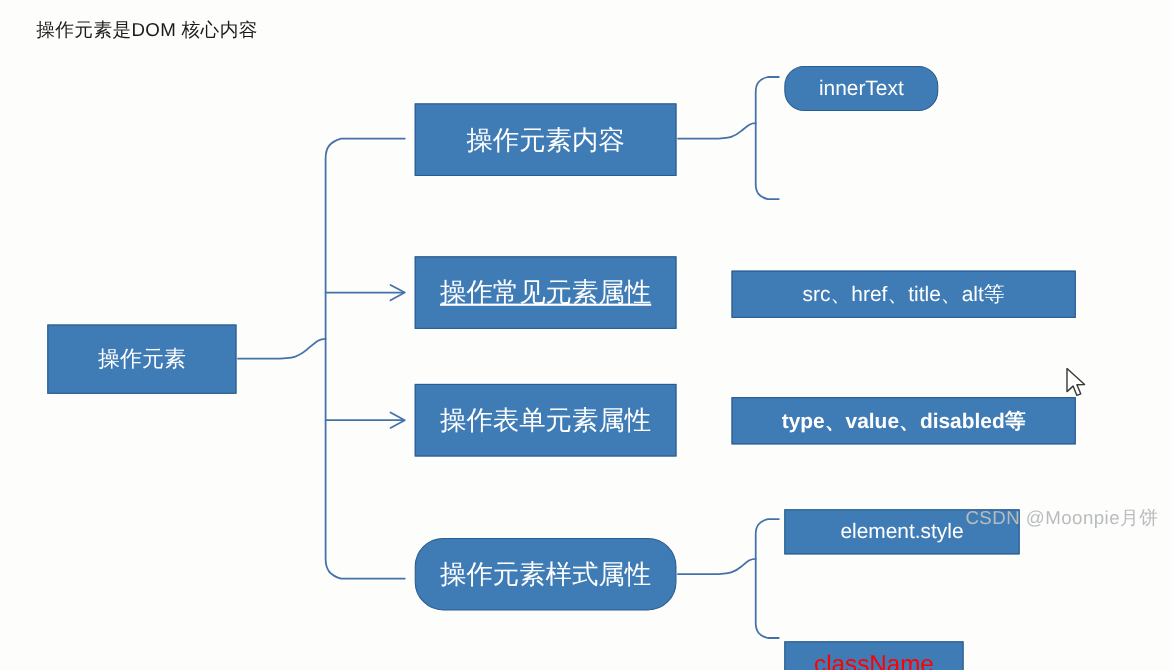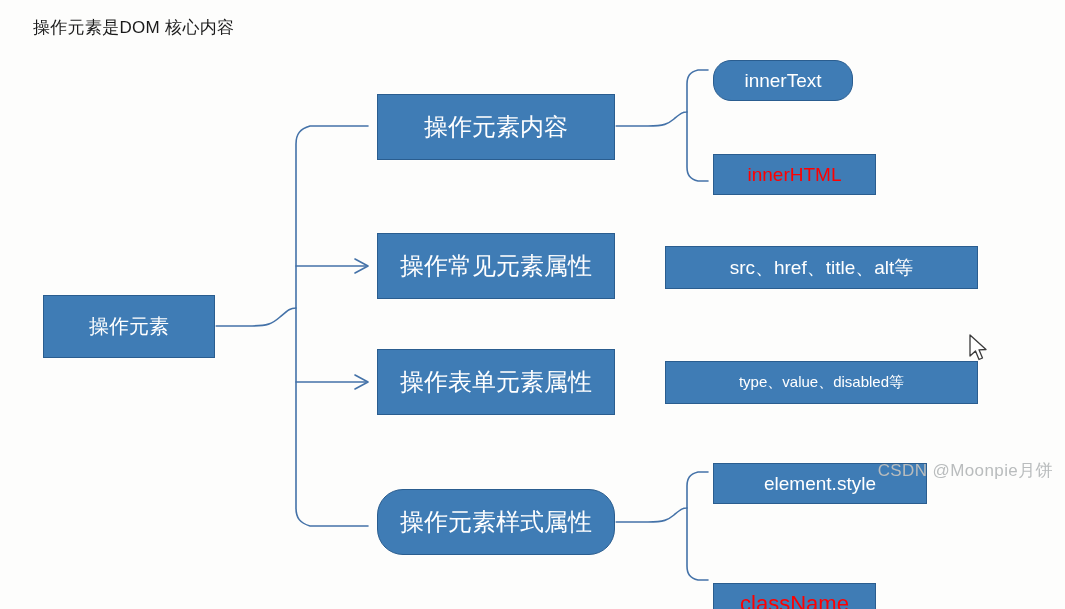--- a/index.html
+++ b/index.html
@@ -56,21 +56,21 @@
   }
 
   
   .node-mid {
     left: 377px;
     width: 238px;
     height: 66px;
     font-size: 24px;
   }
   #node-content      { top: 90px; }
-  #node-commonattr   { top: 229px; }
+  #node-commonattr   { top: 229px; text-decoration: underline; }
   #node-formattr     { top: 345px; }
   #node-styleattr    { top: 485px; border-radius: 26px; }
 
   
   #node-innertext {
     left: 713px; top: 56px;
     width: 140px; height: 41px;
     font-size: 19px;
     border-radius: 18px;
   }
@@ -80,21 +80,22 @@
     font-size: 19px;
   }
   #node-elemattrs {
     left: 665px; top: 242px;
     width: 313px; height: 43px;
     font-size: 19px;
   }
   #node-formattrs {
     left: 665px; top: 357px;
     width: 313px; height: 43px;
-    font-size: 15px;
+    font-size: 19px;
+    font-weight: bold;
   }
   #node-elemstyle {
     left: 713px; top: 459px;
     width: 214px; height: 41px;
     font-size: 19px;
     text-align: center;
   }
   #node-classname {
     left: 713px; top: 551px;
     width: 163px; height: 41px;
@@ -188,21 +189,20 @@
   <div class="node node-mid" id="node-content">操作元素内容</div>
 
   <div class="node node-mid" id="node-commonattr">操作常见元素属性</div>
 
   <div class="node node-mid" id="node-formattr">操作表单元素属性</div>
 
   <div class="node node-mid" id="node-styleattr">操作元素样式属性</div>
 
   <div class="node" id="node-innertext">innerText</div>
 
-  <div class="node red" id="node-innerhtml">innerHTML</div>
 
   <div class="node" id="node-elemattrs">src、href、title、alt等</div>
 
   <div class="node" id="node-formattrs">type、value、disabled等</div>
 
   <div class="node" id="node-elemstyle">element.style</div>
 
   <div class="node red" id="node-classname">className</div>
 
   <svg id="cursor" viewBox="0 0 22 30" xmlns="http://www.w3.org/2000/svg">

